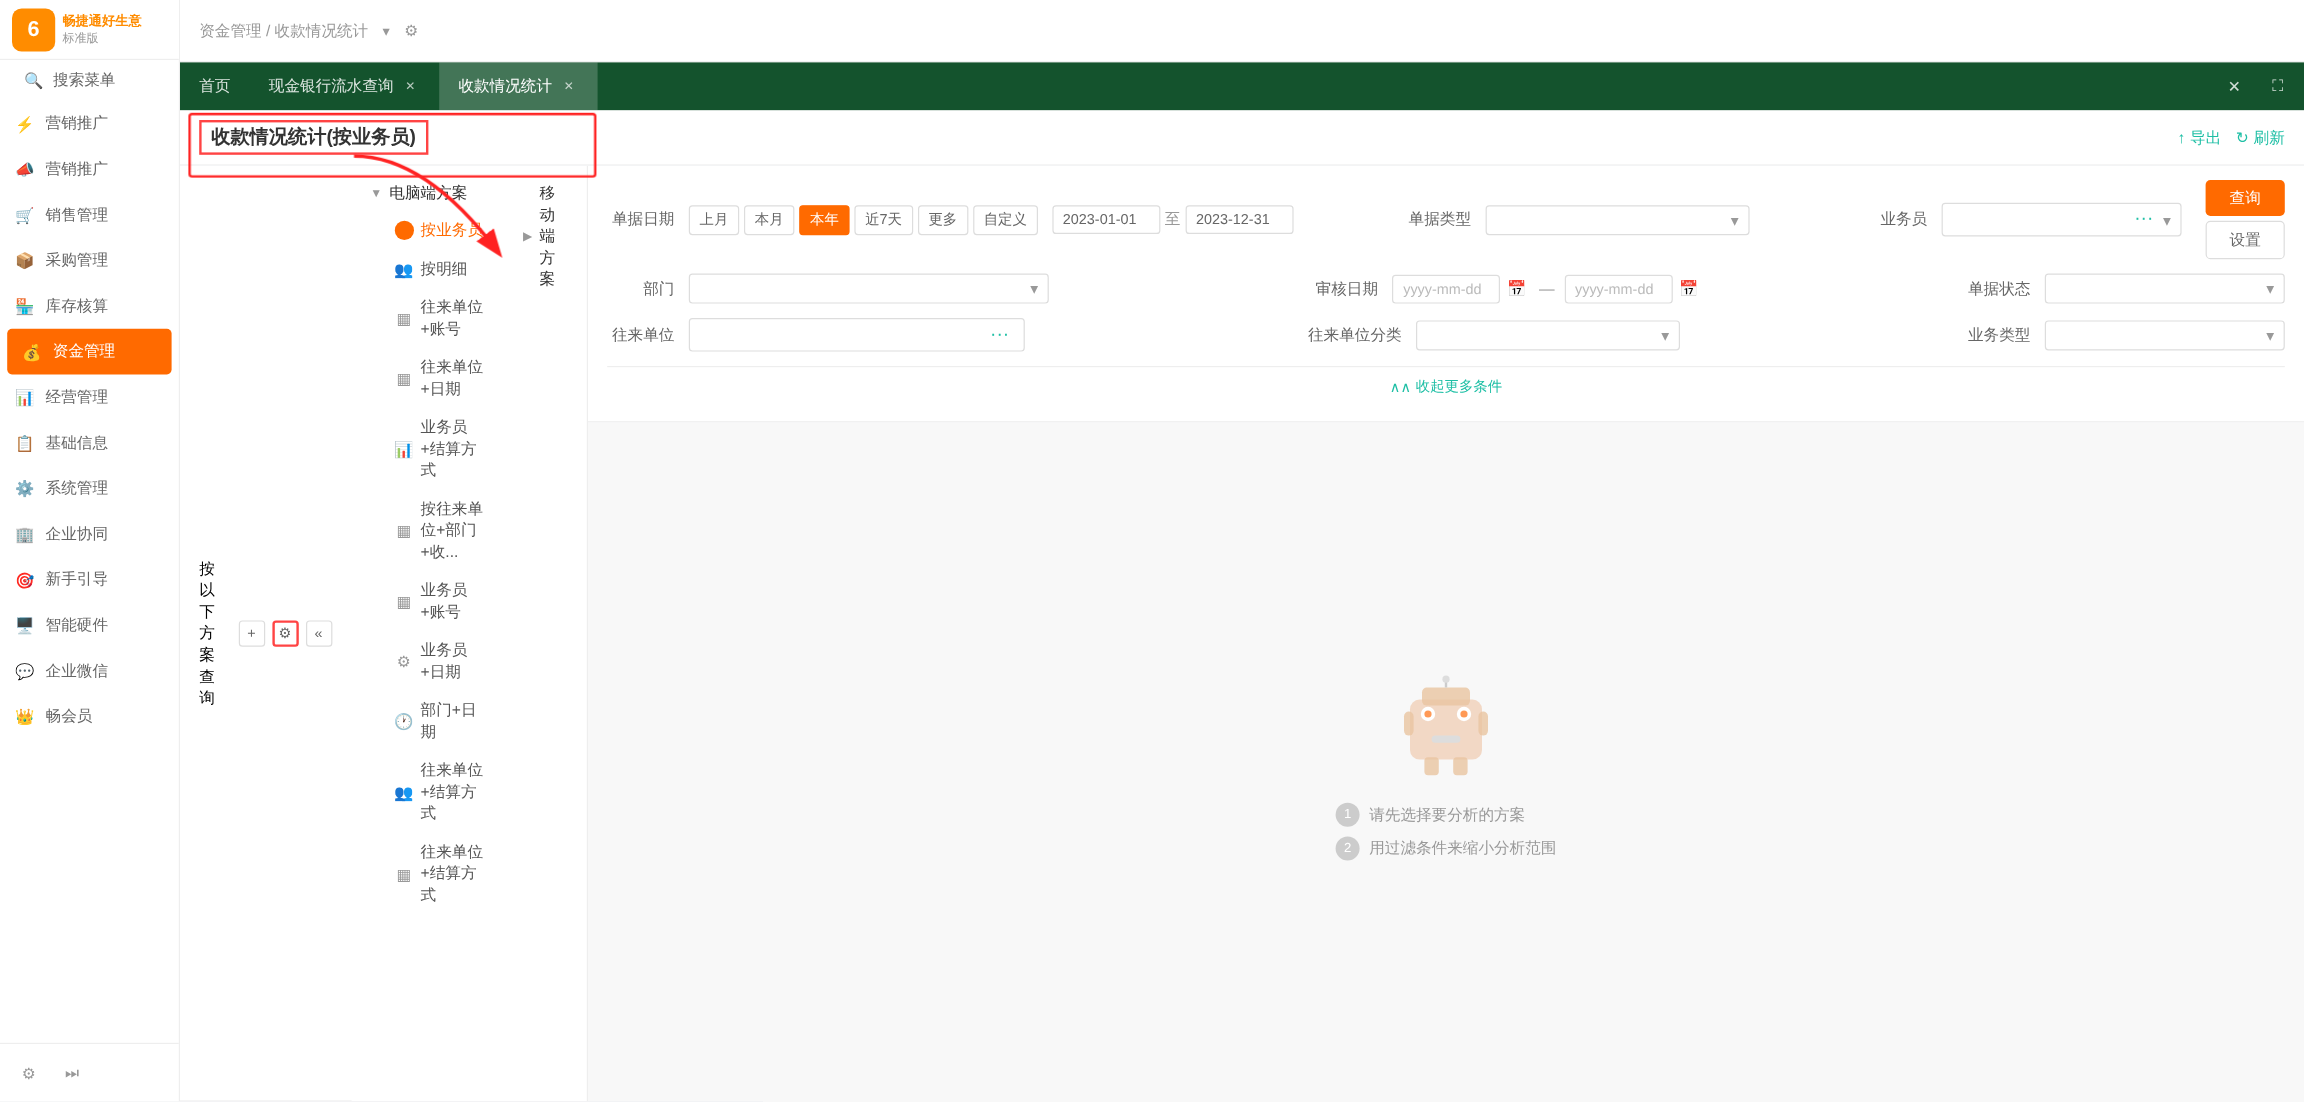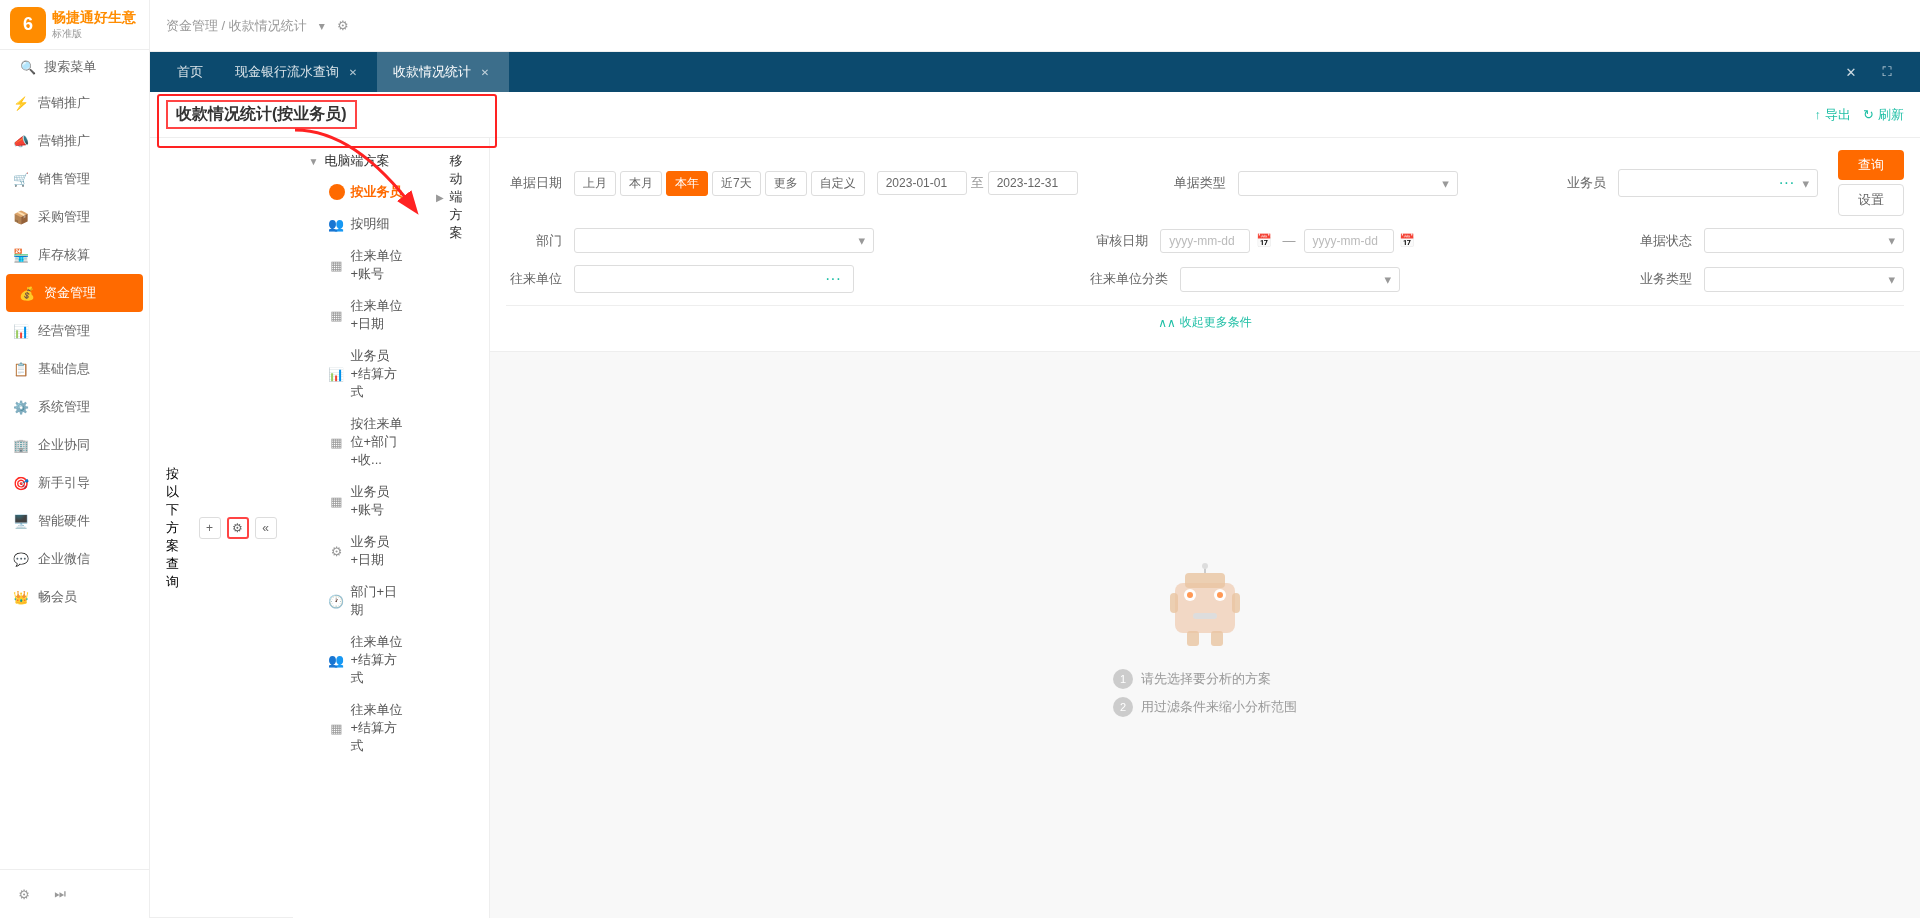--- a/index.html
+++ b/index.html
@@ -24,21 +24,21 @@
     
     .top-header { height: 52px; background: #fff; display: flex; align-items: center; padding: 16px 16px; border-bottom: 1px solid #eee; justify-content: space-between; }
     .top-header-left { display: flex; align-items: center; gap: 12px; }
     .breadcrumb-text { color: #999; font-size: 13px; }
     .header-actions { display: flex; align-items: center; gap: 16px; }
     .header-btn { display: flex; align-items: center; gap: 4px; cursor: pointer; color: #666; font-size: 13px; }
     .trial-btn { background: #ff6a00; color: white; padding: 6px 16px; border-radius: 4px; cursor: pointer; font-size: 13px; }
     .msg-badge { background: #ff4444; color: white; border-radius: 10px; font-size: 10px; padding: 1px 4px; margin-left: 2px; }
 
     
-    .tab-bar { height: 40px; background: #0c4a6e; display: flex; align-items: center; padding: 0 11px; }
+    .tab-bar { height: 40px; background: #14532d; display: flex; align-items: center; padding: 0 0; }
     .tab-item { display: flex; align-items: center; padding: 0 16px; height: 40px; color: rgba(255,255,255,0.85); cursor: pointer; font-size: 13px; gap: 6px; }
     .tab-item.active { background: rgba(255,255,255,0.2); color: white; }
     .tab-close { width: 16px; height: 16px; display: flex; align-items: center; justify-content: center; border-radius: 50%; font-size: 10px; color: rgba(255,255,255,0.7); }
     .tab-home { padding: 0 16px; height: 40px; display: flex; align-items: center; color: rgba(255,255,255,0.85); cursor: pointer; font-size: 13px; }
     .tab-right { margin-left: auto; display: flex; align-items: center; gap: 8px; padding-right: 8px; }
     .tab-right-btn { width: 28px; height: 28px; display: flex; align-items: center; justify-content: center; cursor: pointer; color: rgba(255,255,255,0.8); }
 
     
     .page-header { height: 46px; background: #fff; display: flex; align-items: center; padding: 0 16px; border-bottom: 1px solid #eee; justify-content: space-between; }
     .page-title { font-size: 16px; font-weight: bold; color: #333; border: 2px solid #ff4444; padding: 2px 8px; border-radius: 0; }
@@ -52,21 +52,21 @@
     .left-panel { width: 340px; min-width: 340px; background: #fff; border-right: 1px solid #eee; display: flex; flex-direction: row; overflow-y: auto; }
     .left-panel-header { display: flex; align-items: center; padding: 12px 16px; border-bottom: 1px solid #eee; gap: 8px; }
     .left-panel-actions { display: flex; gap: 6px; margin-left: auto; }
     .left-panel-btn { width: 22px; height: 22px; display: flex; align-items: center; justify-content: center; cursor: pointer; color: #666; border: 1px solid #ddd; border-radius: 3px; font-size: 12px; }
 
     
     .tree-section { padding: 8px 0; }
     .tree-parent { display: flex; align-items: center; padding: 6px 16px; cursor: pointer; color: #333; font-size: 13px; }
     .tree-parent .arrow { margin-right: 6px; color: #999; font-size: 10px; }
     .tree-child { display: flex; align-items: center; padding: 7px 16px 7px 36px; cursor: pointer; color: #555; font-size: 13px; gap: 6px; }
-    .tree-child.active { color: #ff6a00; font-weight: 700; }
+    .tree-child.active { color: #ff6a00; font-weight: 400; }
     .tree-child-icon { width: 16px; height: 16px; display: flex; align-items: center; justify-content: center; flex-shrink: 0; }
 
     
     .right-panel { flex: 1; display: flex; flex-direction: column; overflow: hidden; }
 
     
     .filter-area { background: #fff; padding: 12px 16px; border-bottom: 1px solid #eee; }
     .filter-row { display: flex; align-items: center; margin-bottom: 12px; gap: 8px; flex-wrap: wrap; }
     .filter-row:last-child { margin-bottom: 0; }
     .filter-label { color: #666; font-size: 13px; min-width: 56px; text-align: right; margin-right: 4px; flex-shrink: 0; }
@@ -99,21 +99,21 @@
   </style>
 </head>
 <body>
 
 <div class="sidebar">
   <div class="sidebar-logo">
     <div class="sidebar-logo-icon">
       <span>6</span>
     </div>
     <div>
-      <div style="font-size:14px;color:#ff8c00;font-weight:bold;">畅捷通好生意</div>
+      <div style="font-size:11px;color:#ff8c00;font-weight:bold;">畅捷通好生意</div>
       <div class="sidebar-logo-badge">标准版</div>
     </div>
   </div>
 
   <div class="sidebar-search">
     <span style="color:#999;">🔍</span>
     <span>搜索菜单</span>
   </div>
 
   <div class="sidebar-nav-item">

